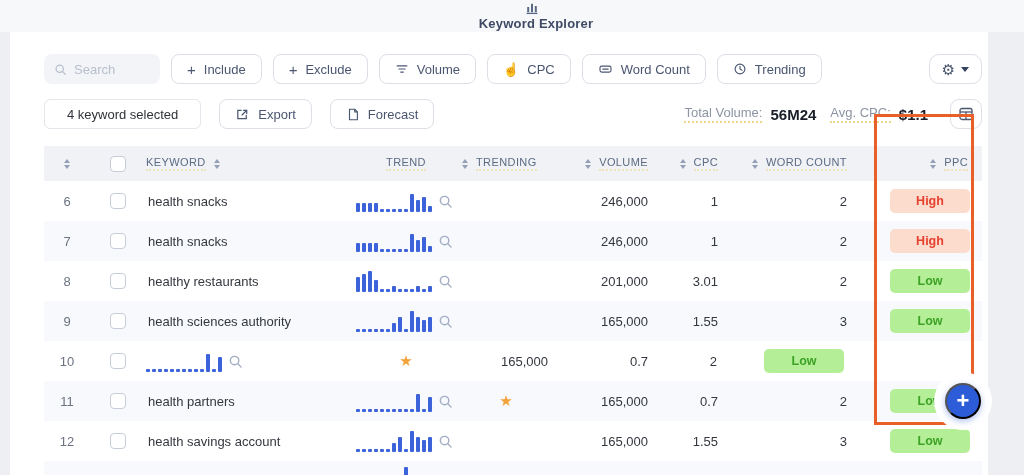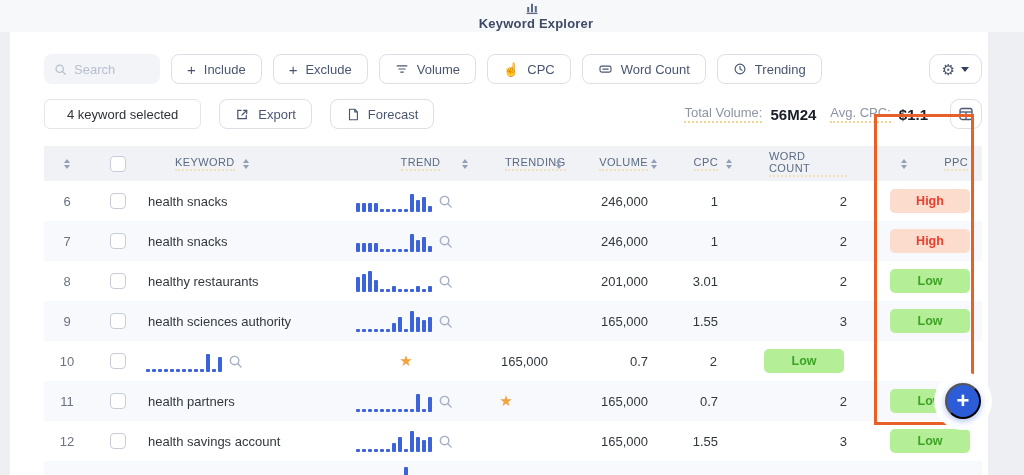--- a/index.html
+++ b/index.html
@@ -38,21 +38,21 @@
 
   
   .table { margin-top:17px; width:938px; }
   .grid { display:grid; grid-template-columns:46px 56px 210px 100px 100px 100px 70px 130px 126px; align-items:center; }
   .thead { height:35px; background:#f0f2f5; font-size:11px; color:#5b6b84; letter-spacing:.4px; }
   .hcell { display:flex; align-items:center; gap:8px; }
   .hc-center { justify-content:center; }
   .hc-right { justify-content:flex-end; }
   .hc-pad-r8 { padding-right:8px; } .hc-pad-r9 { padding-right:9px; } .hc-pad-r14 { padding-right:14px; }
   .hc-pad-l6 { padding-left:6px; }
-  .hlabel { border-bottom:2px dotted rgba(240,213,138,.55); padding-bottom:1px; cursor:pointer;margin-left:29px; }
+  .hlabel { border-bottom:2px dotted rgba(240,213,138,.55); padding-bottom:1px; cursor:pointer; }
   .sort { display:inline-flex; flex-direction:column; gap:2px; align-items:center; cursor:pointer; }
   .sort i { display:block; width:0; height:0; border-left:3.5px solid transparent; border-right:3.5px solid transparent; }
   .sort .up { border-bottom:4px solid #93a0b6; }
   .sort .dn { border-top:4px solid #93a0b6; }
 
   .trow { height:40px; background:#fff; font-size:13px; color:#33383f; }
   .trow.alt { background:#f7f9fc; }
   .row-num { color:#6b7280; justify-self:center; }
   .cb { width:16px; height:16px; border:1.5px solid #c6ccd8; border-radius:4px; background:#fff; justify-self:center; cursor:pointer; }
   .kw { padding-left:2px; }

